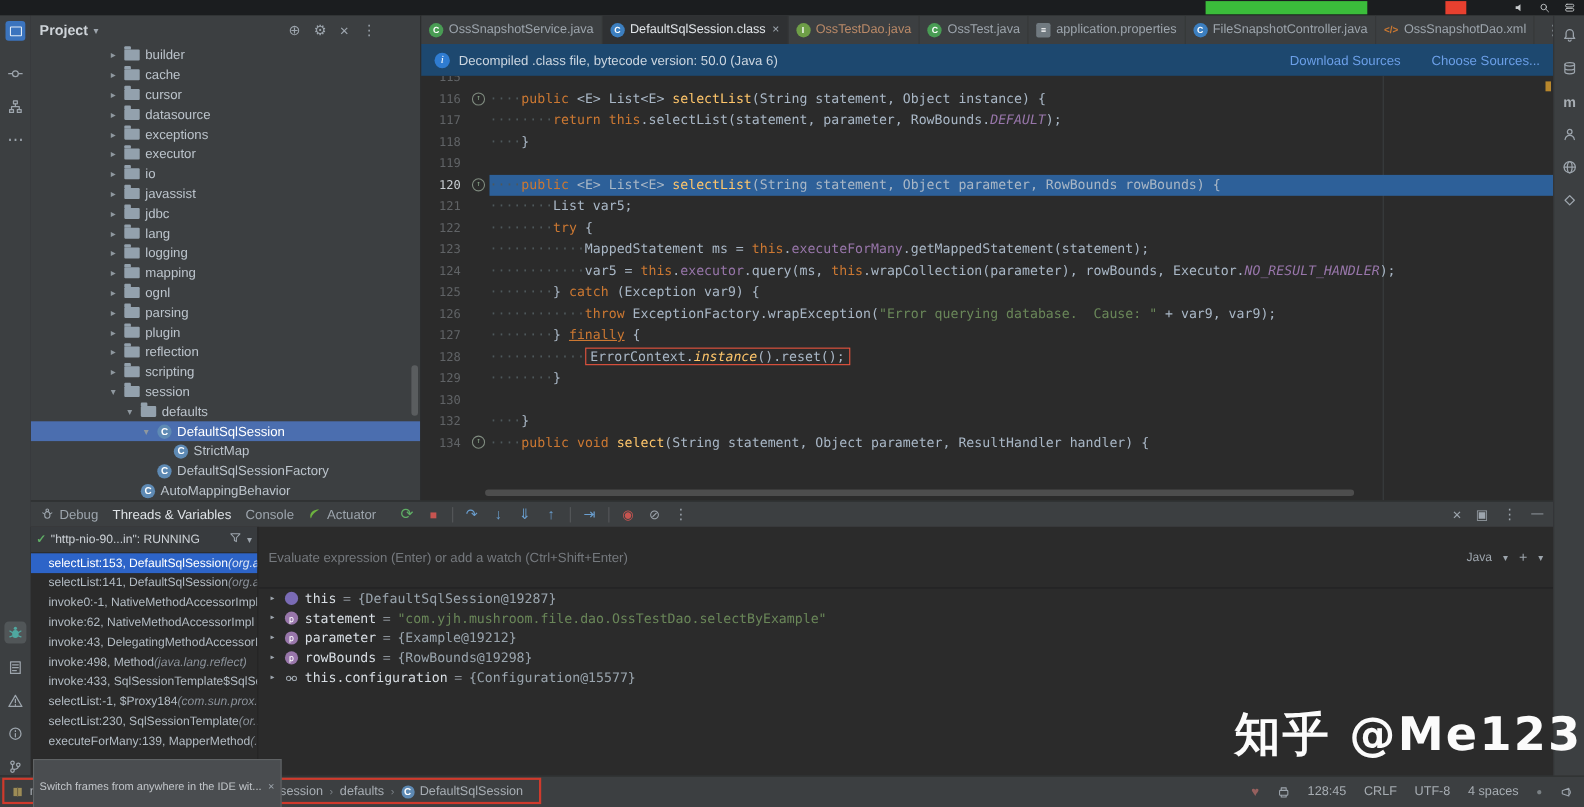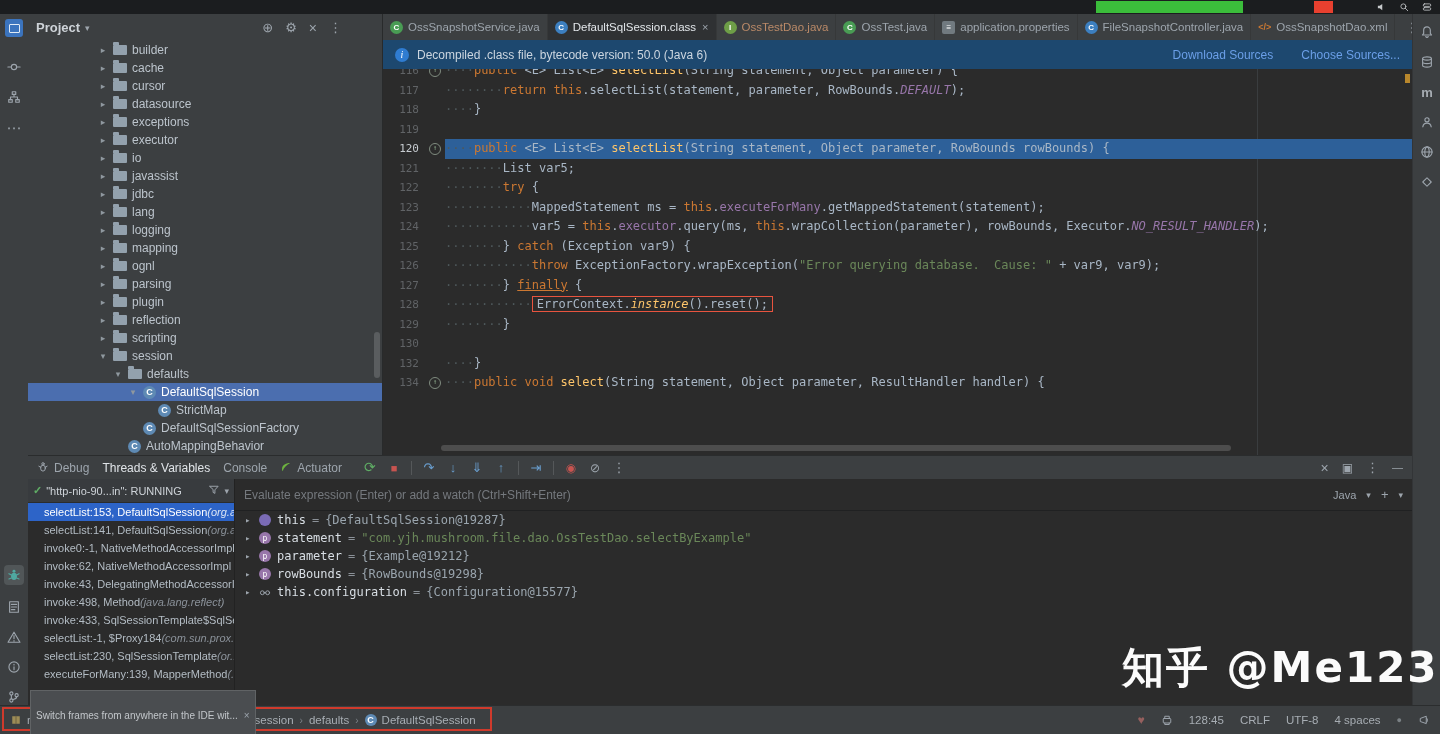--- a/index.html
+++ b/index.html
@@ -86,21 +86,21 @@
   .fhead{height:23px;background:#383b3e;border-bottom:1px solid #2a2c2d;display:flex;align-items:center;gap:4px;padding:0 5px;font-size:11px;color:#ced3d8}
   .fcheck{color:#5fad65;font-weight:bold}
   .fhead-label{white-space:nowrap;overflow:hidden;text-overflow:ellipsis;flex:1}
   .frow{height:18px;display:flex;align-items:center;padding:0 4px 0 16px;font-size:11px;color:#b3bcc4;white-space:nowrap;overflow:hidden}
   .frow .pkg{color:#8a9199;font-style:italic}
   .frow.sel{background:#2d64c8;color:#fff}
   .frow.sel .pkg{color:#d9e4f5}
 
   
   .vpanel{position:absolute;left:235px;top:479px;width:1177px;height:226px;background:#2b2b2b;overflow:hidden}
-  .ebar{height:23px;border-bottom:1px solid #202122;display:flex;align-items:center;gap:8px;padding:4px 9px;font-size:12px;color:#75797e}
+  .ebar{height:23px;border-bottom:1px solid #202122;display:flex;align-items:center;gap:8px;padding:16px 9px;font-size:12px;color:#75797e}
   .ebar .ph{flex:1;white-space:nowrap;overflow:hidden}
   .ebar-right{display:flex;align-items:center;gap:10px;color:#9da5ad;font-size:11px}
   .vrow{height:18px;display:flex;align-items:center;gap:6px;padding-left:10px;font-family:"DejaVu Sans Mono",monospace;font-size:12px;white-space:nowrap}
   .vchev{color:#9da5ad;font-size:9px;width:8px;flex:none}
   .vico{width:12px;height:12px;border-radius:50%;display:flex;align-items:center;justify-content:center;font-size:8px;color:#fff;flex:none}
   .vname{color:#d8dee4}.veq{color:#8b9198}.vval{color:#9aa5ae}.vval.str{color:#6a8759}
 
   
   .sbar{position:absolute;left:0;top:705px;width:1440px;height:29px;background:#3c3f41;border-top:1px solid #2b2d2e;
         box-sizing:border-box;display:flex;align-items:center;gap:6px;padding:0 10px;font-size:11.5px;color:#a7adb3}
@@ -388,25 +388,30 @@
     <span class="notif-links">
       <span class="nlink">Download Sources</span>
       <span class="nlink">Choose Sources...</span>
     </span>
   </div>
 
   <div class="editor">
     <div class="guide"></div>
     <div class="lines" id="code-lines">
         <div class="crow">
+          <span class="lnum">115</span>
+          <span class="gut"></span>
+          <span class="code"></span>
+        </div>
+        <div class="crow">
           <span class="lnum">116</span>
           <span class="gut">
             <span class="ovr">↑</span>
           </span>
-          <span class="code"><span class="w">····</span><span class="k">public </span><span class="p">&lt;E&gt; List&lt;E&gt; </span><span class="m">selectList</span><span class="p">(String statement, Object parameter) {</span></span>
+          <span class="code"><span class="w">····</span><span class="k">public </span><span class="p">&lt;E&gt; List&lt;E&gt; </span><span class="m">selectList</span><span class="p">(String statement, Object instance) {</span></span>
         </div>
         <div class="crow">
           <span class="lnum">117</span>
           <span class="gut"></span>
           <span class="code"><span class="w">········</span><span class="k">return </span><span class="k">this</span><span class="p">.selectList(statement, parameter, RowBounds.</span><span class="si">DEFAULT</span><span class="p">);</span></span>
         </div>
         <div class="crow">
           <span class="lnum">118</span>
           <span class="gut"></span>
           <span class="code"><span class="w">····</span><span class="p">}</span></span>

